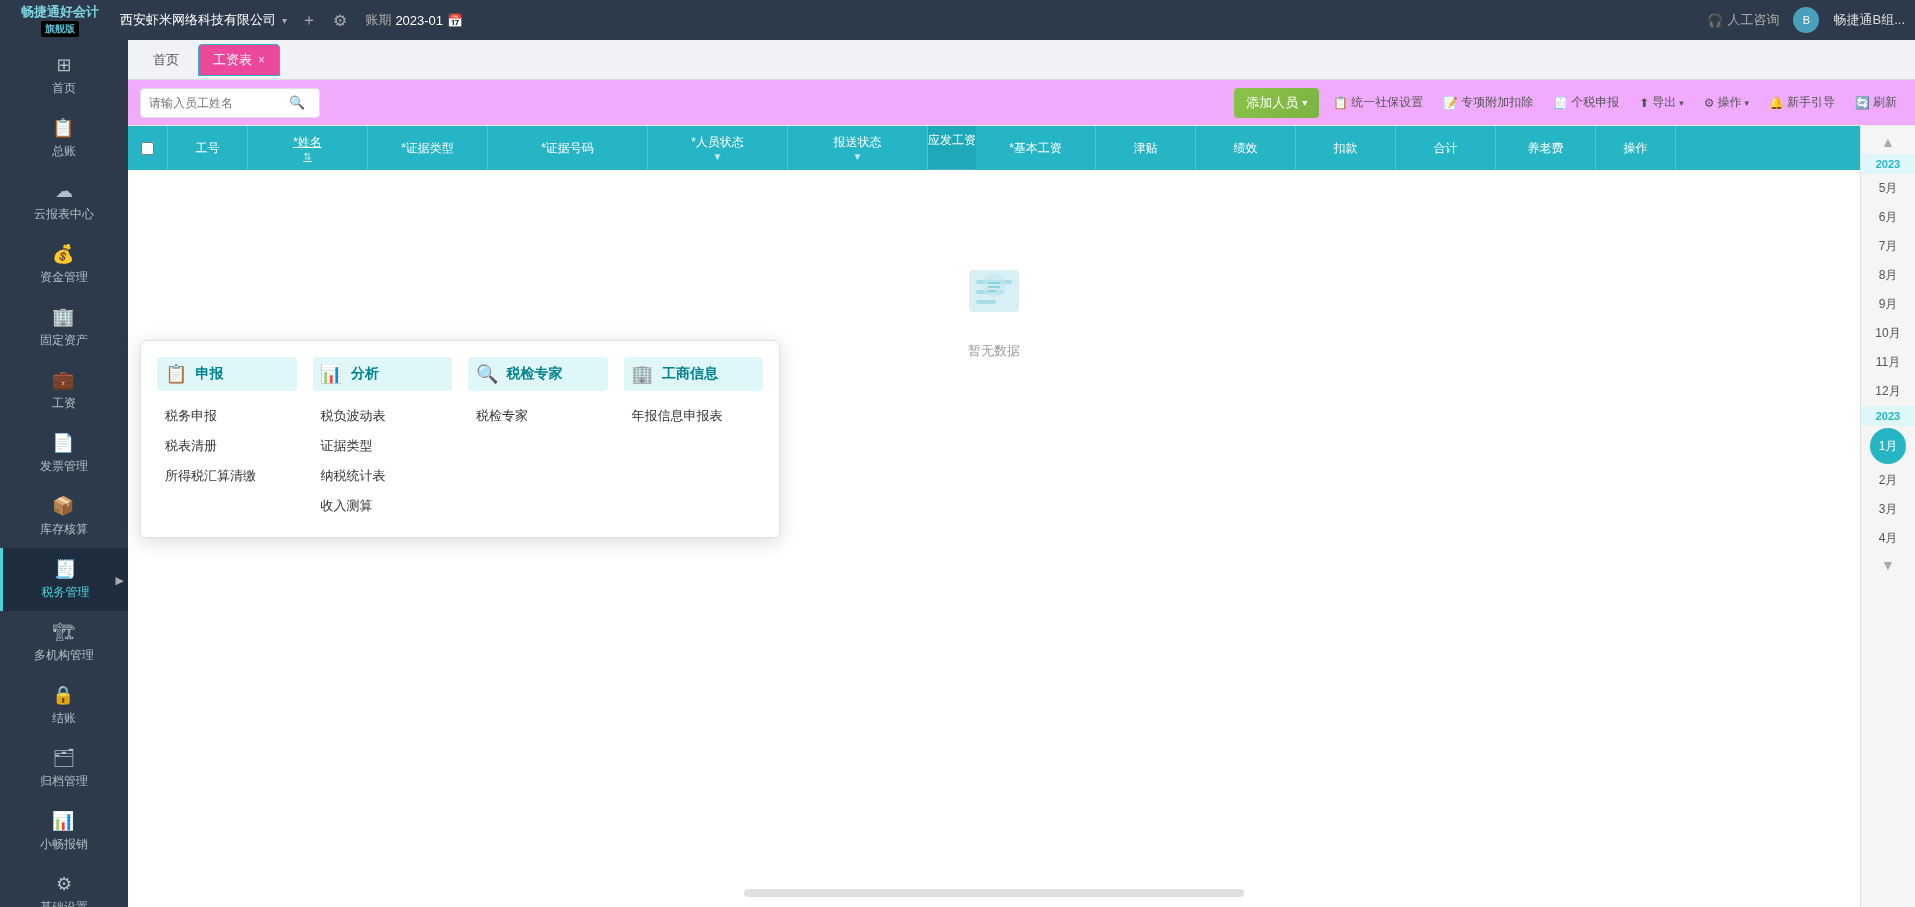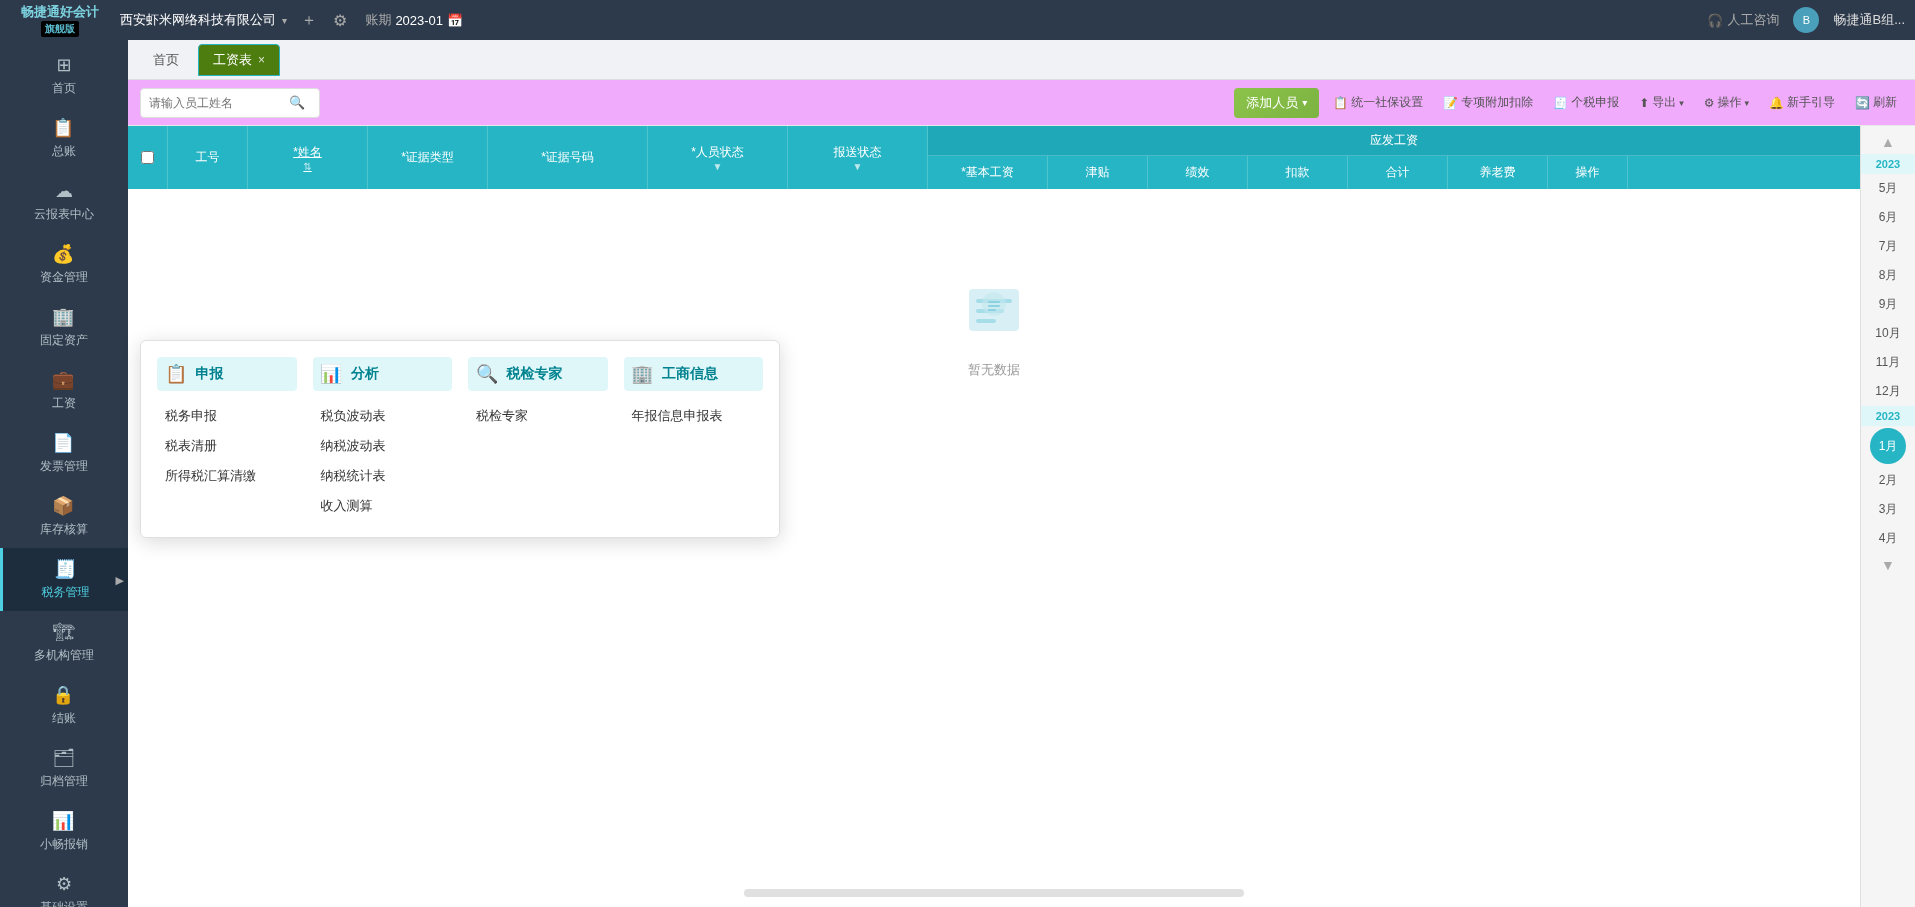--- a/index.html
+++ b/index.html
@@ -444,21 +444,21 @@
     </div>
 
   </div>
 
   <div class="content-area">
 
     <div class="tab-bar">
       <div class="tab">
         <span>首页</span>
       </div>
-      <div class="tab active" style="background:#4d7c0f;color:#fff;">
+      <div class="tab active" style="background:#ec4899;color:#fff;">
         <span>工资表</span>
         <span class="close-btn">×</span>
       </div>
     </div>
 
     <div class="toolbar">
       <div class="search-input-wrapper">
         <input class="search-input" type="text" placeholder="请输入员工姓名" style="">
         <span class="search-icon">🔍</span>
       </div>
@@ -530,21 +530,21 @@
           </div>
           <div class="th th-status">
             <span>*人员状态</span>
             <span class="th-filter">▼</span>
           </div>
           <div class="th th-report-status">
             <span>报送状态</span>
             <span class="th-filter">▼</span>
           </div>
 
-          <div style="display:flex;flex-direction:column;flex:1;">
+          <div style="display:flex;flex-direction:row;flex:1;">
             <div style="background:#1fa8b8;text-align:center;padding:6px 0;font-size:12px;color:#fff;border-bottom:1px solid rgba(255,255,255,0.2);">应发工资</div>
             <div style="display:flex;">
               <div class="th th-base-salary">*基本工资</div>
               <div class="th th-allowance">津贴</div>
               <div class="th th-performance">绩效</div>
               <div class="th th-deduction">扣款</div>
               <div class="th th-total">合计</div>
               <div class="th th-pension">养老费</div>
               <div class="th th-action">操作</div>
             </div>
@@ -603,21 +603,21 @@
     <div class="dropdown-item">税表清册</div>
     <div class="dropdown-item">所得税汇算清缴</div>
   </div>
 
   <div class="dropdown-section">
     <div class="dropdown-section-header">
       <span class="dropdown-section-icon">📊</span>
       <span>分析</span>
     </div>
     <div class="dropdown-item">税负波动表</div>
-    <div class="dropdown-item">纳税波动表</div>
+    <div class="dropdown-item">证据类型</div>
     <div class="dropdown-item">纳税统计表</div>
     <div class="dropdown-item">收入测算</div>
   </div>
 
   <div class="dropdown-section">
     <div class="dropdown-section-header">
       <span class="dropdown-section-icon">🔍</span>
       <span>税检专家</span>
     </div>
     <div class="dropdown-item">税检专家</div>

